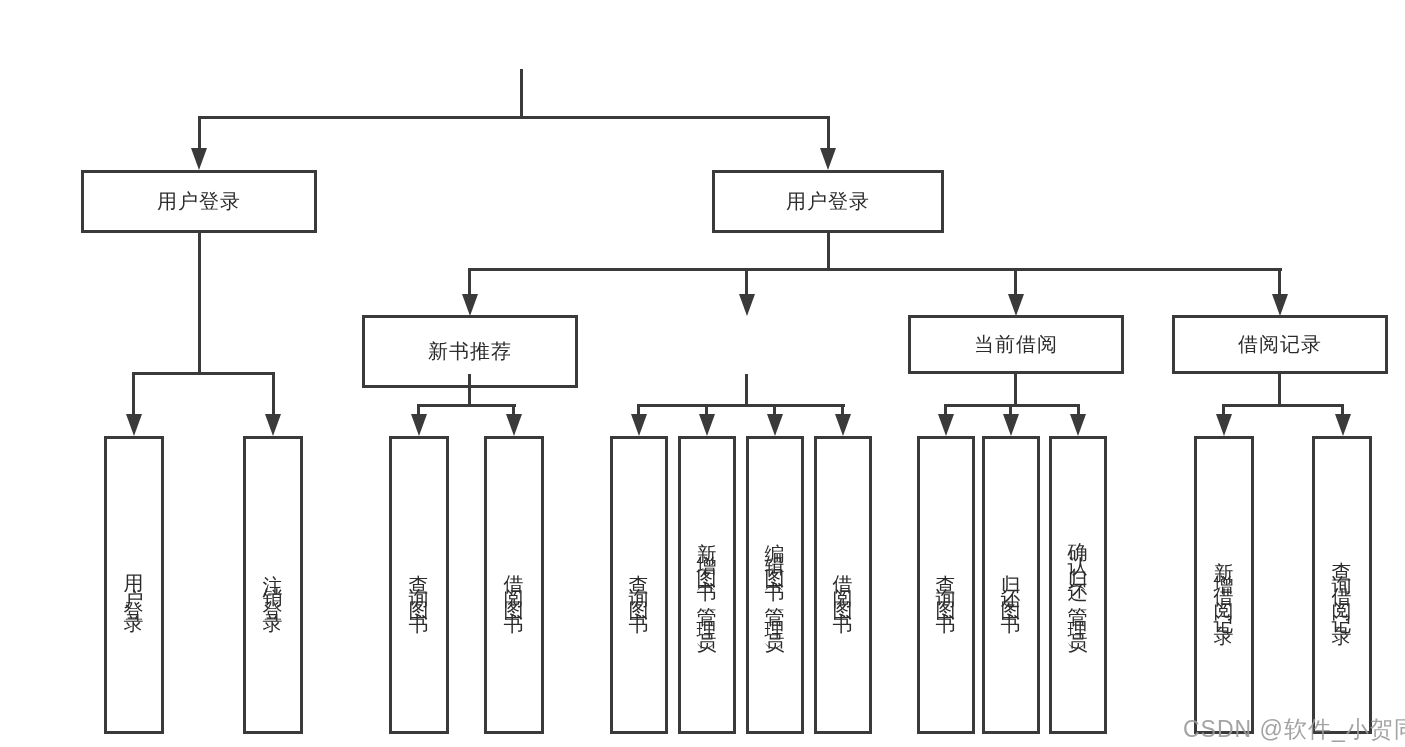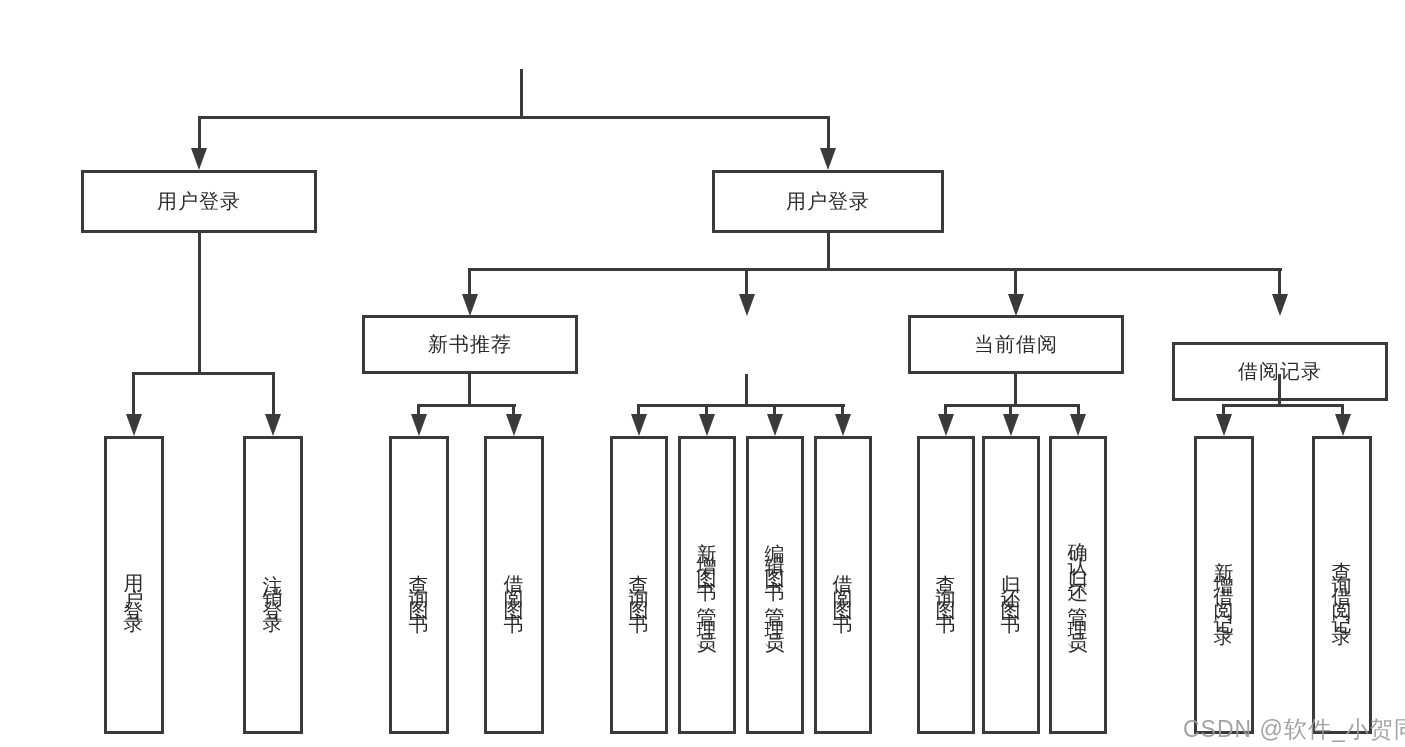--- a/index.html
+++ b/index.html
@@ -99,27 +99,27 @@
   <div class="hl" style="left:468px; top:268px; width:814px;"></div>
   <div class="vl" style="left:468px; top:268px; height:27px;"></div>
   <div class="ar" style="left:462px; top:294px;"></div>
   <div class="vl" style="left:745px; top:268px; height:27px;"></div>
   <div class="ar" style="left:739px; top:294px;"></div>
   <div class="vl" style="left:1014px; top:268px; height:27px;"></div>
   <div class="ar" style="left:1008px; top:294px;"></div>
   <div class="vl" style="left:1278px; top:268px; height:27px;"></div>
   <div class="ar" style="left:1272px; top:294px;"></div>
 
-  <div class="box" style="left:362px; top:315px; width:216px; height:59px;">
+  <div class="box" style="left:362px; top:315px; width:216px; height:73px;">
     <span>新书推荐</span>
   </div>
   <div class="box" style="left:908px; top:315px; width:216px; height:59px;">
     <span>当前借阅</span>
   </div>
-  <div class="box" style="left:1172px; top:315px; width:216px; height:59px;margin-top:27px;">
+  <div class="box" style="left:1172px; top:315px; width:216px; height:59px;">
     <span>借阅记录</span>
   </div>
 
   <div class="vl" style="left:468px; top:374px; height:33px;"></div>
   <div class="hl" style="left:417px; top:404px; width:99px;"></div>
   <div class="vl" style="left:417px; top:404px; height:12px;"></div>
   <div class="ar" style="left:411px; top:414px;"></div>
   <div class="vl" style="left:512px; top:404px; height:12px;"></div>
   <div class="ar" style="left:506px; top:414px;"></div>
 

